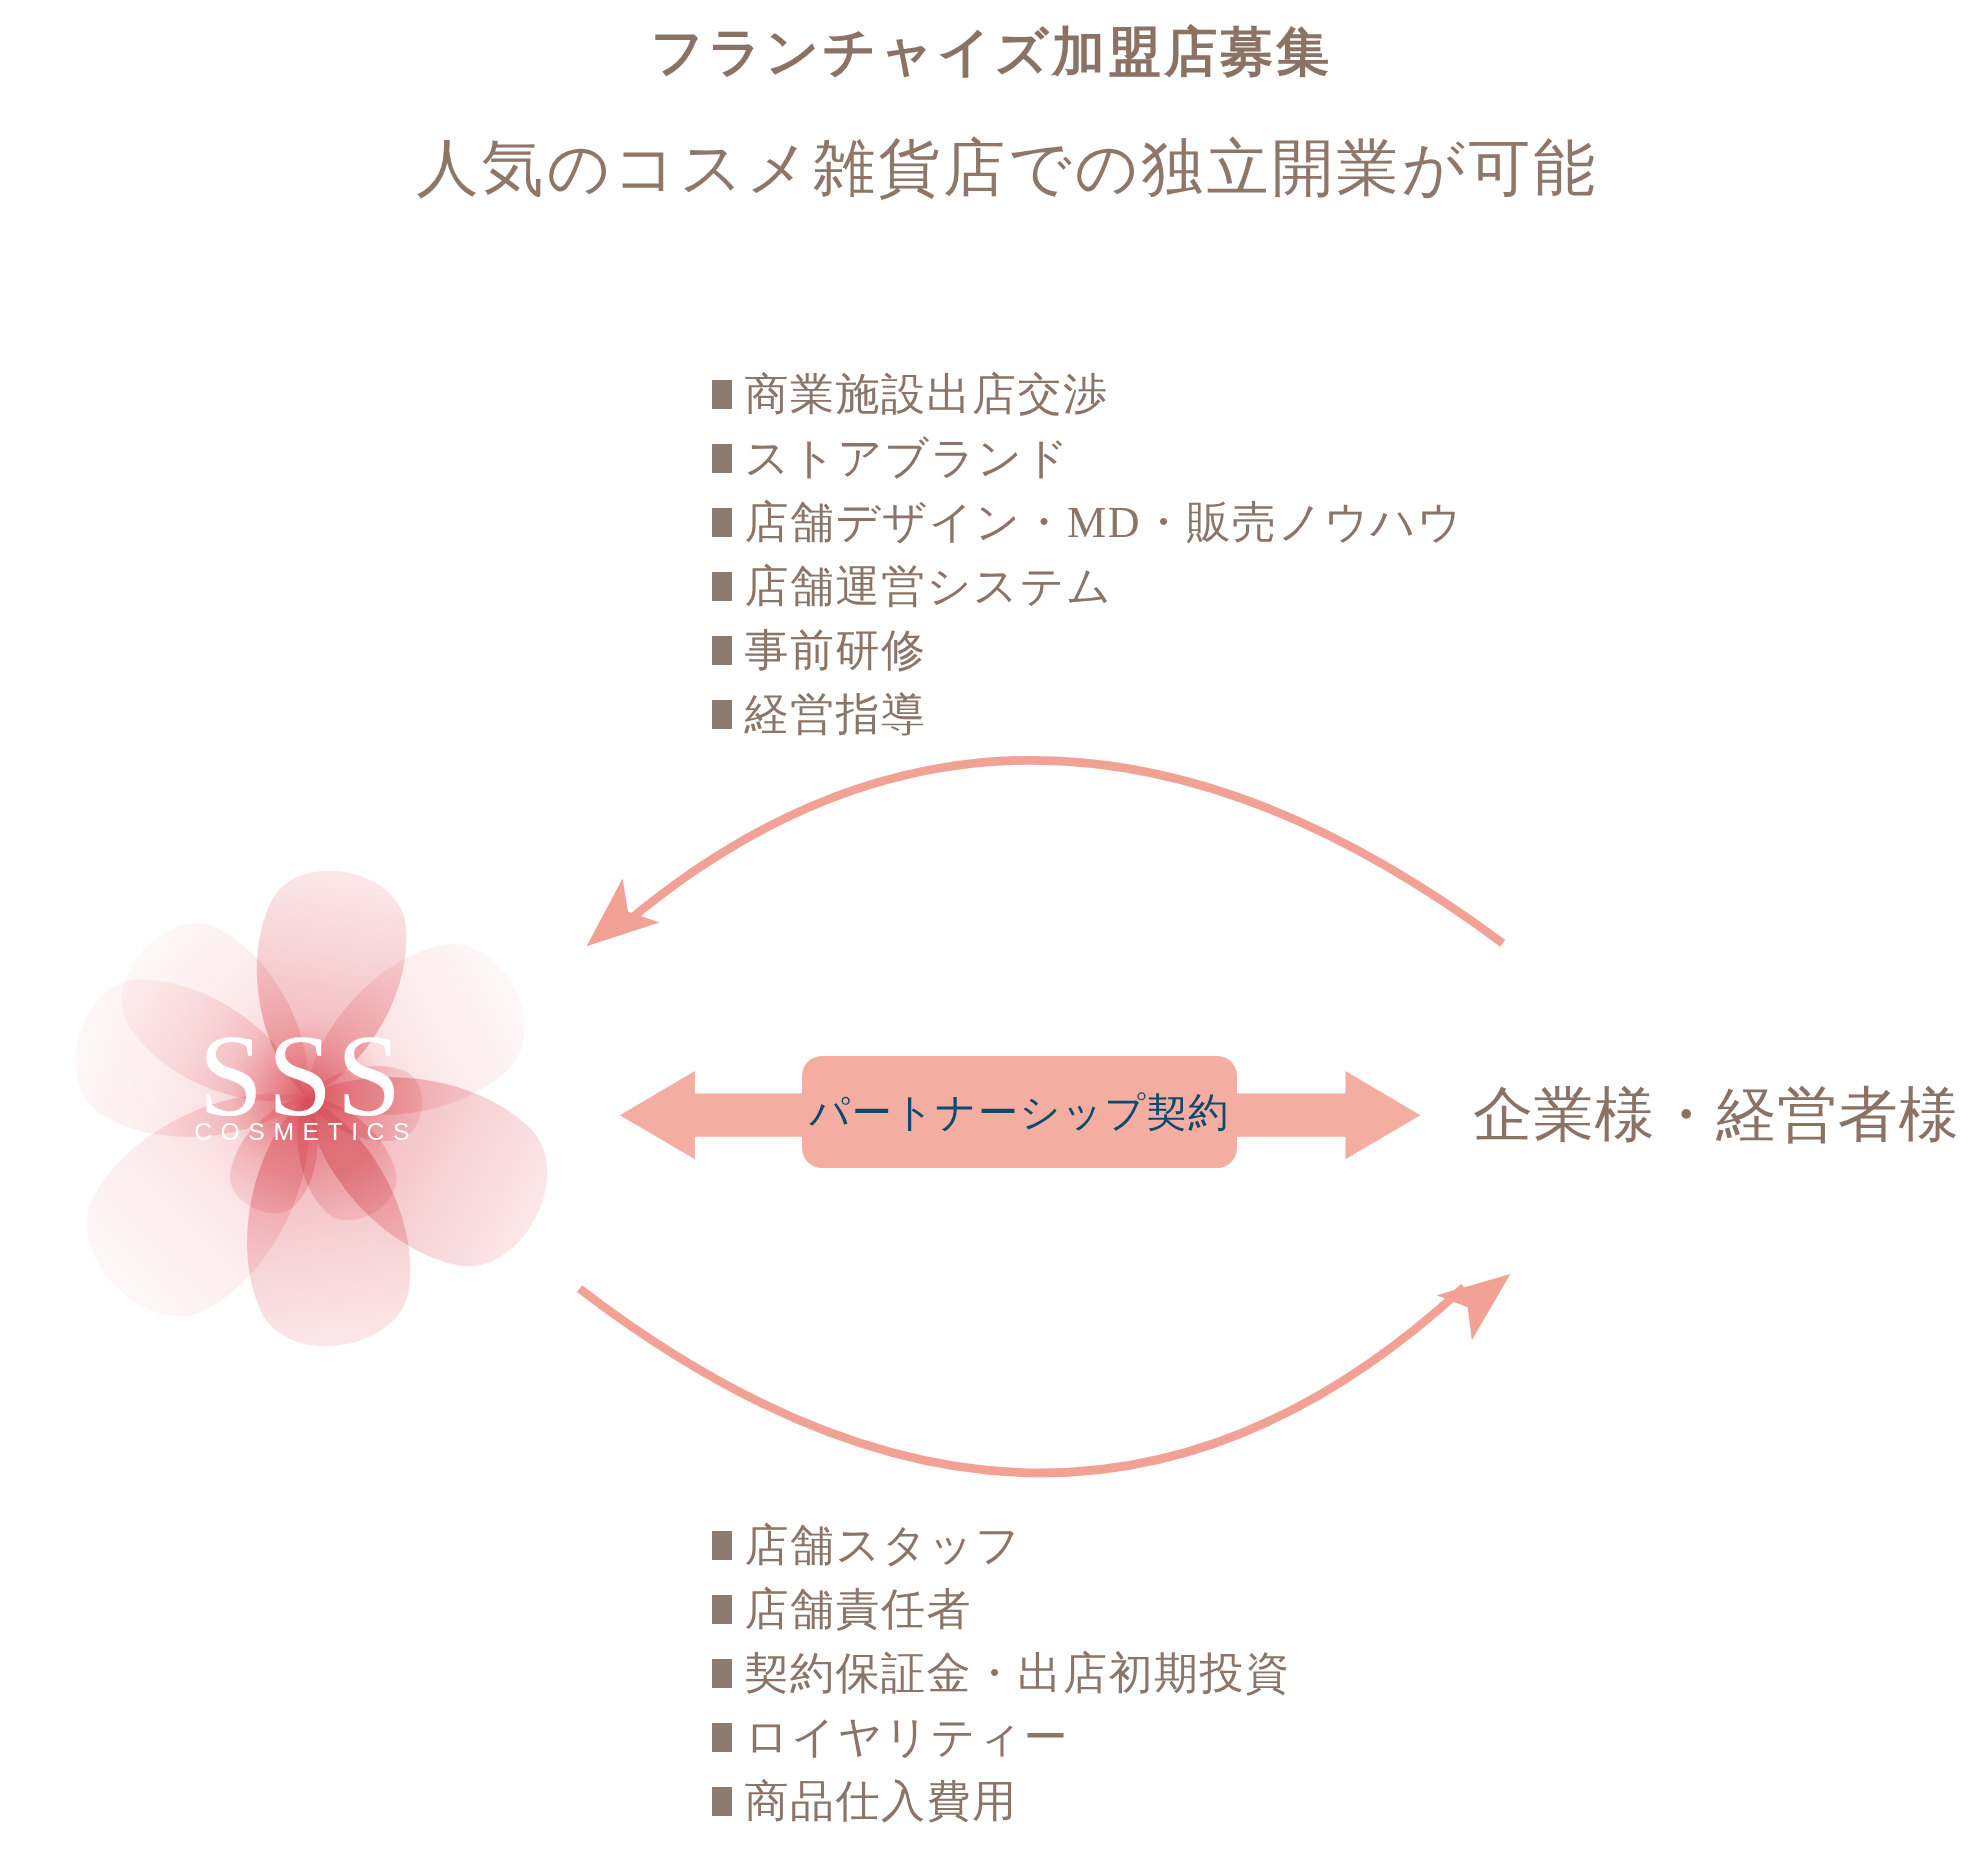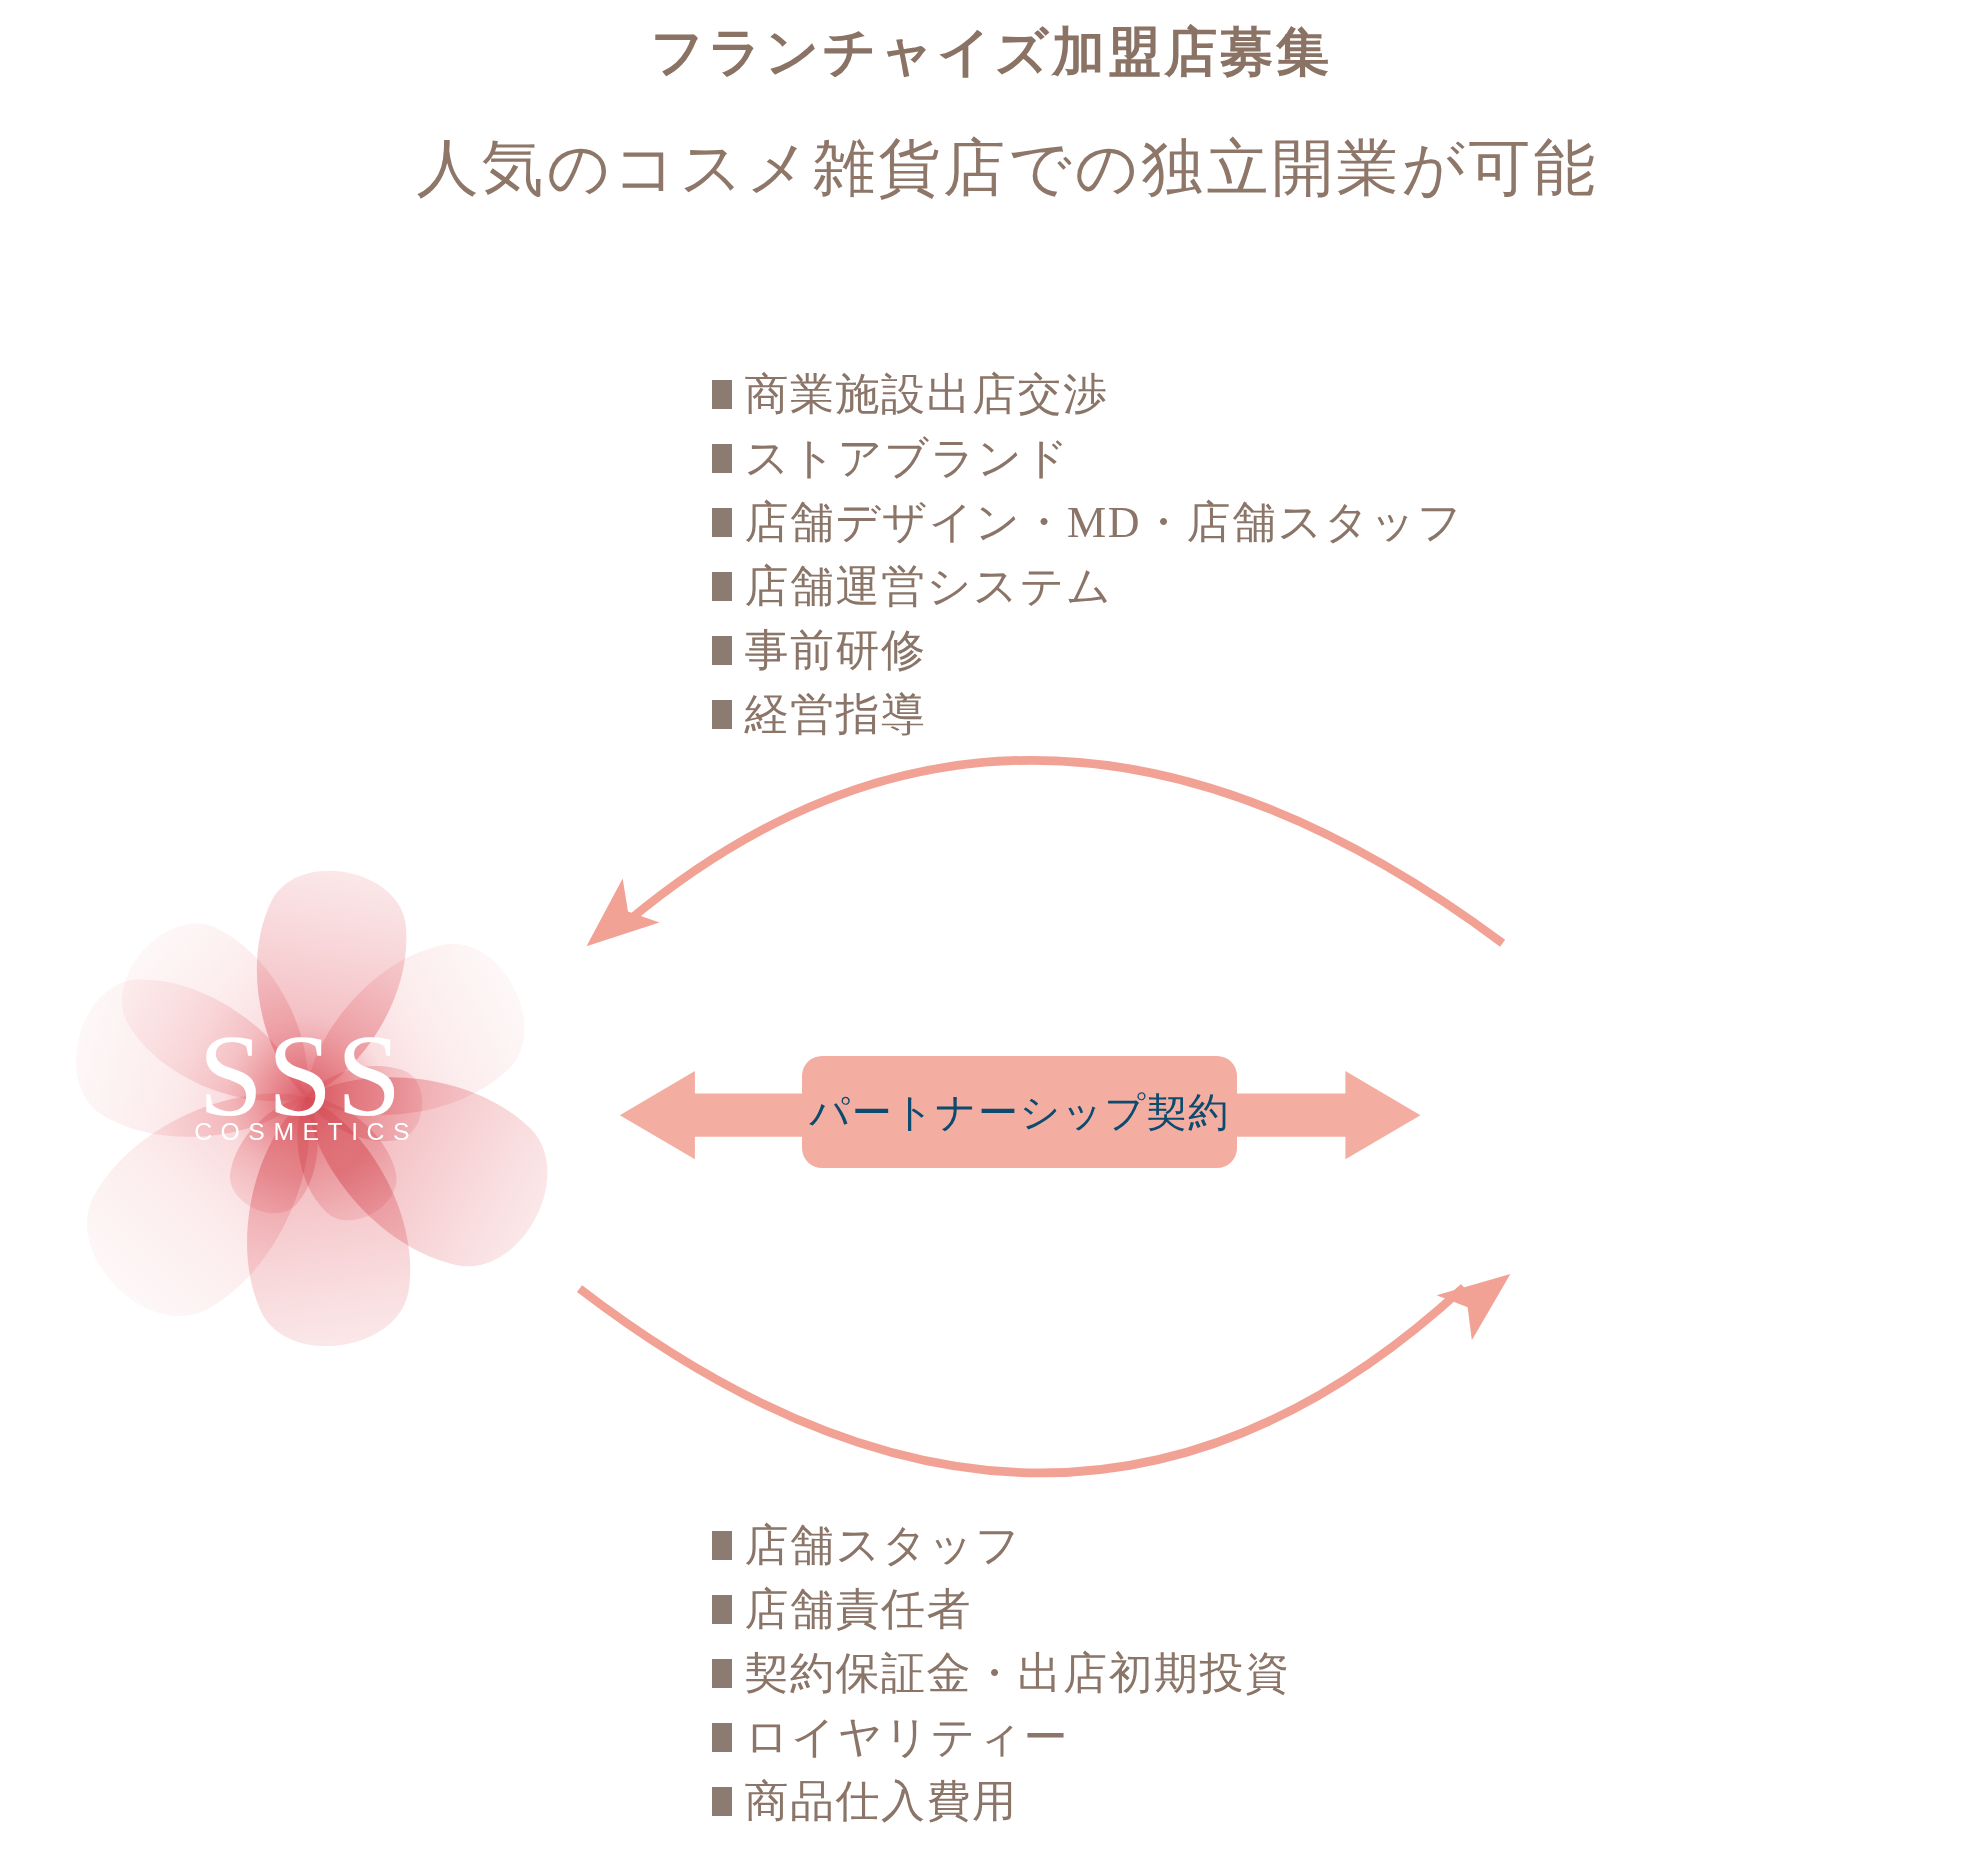--- a/index.html
+++ b/index.html
@@ -127,21 +127,21 @@
     <li>
       <span class="sq"></span>
       <span class="li-text">商業施設出店交渉</span>
     </li>
     <li>
       <span class="sq"></span>
       <span class="li-text">ストアブランド</span>
     </li>
     <li>
       <span class="sq"></span>
-      <span class="li-text">店舗デザイン・MD・店舗スタッフ</span>
+      <span class="li-text">店舗デザイン・MD・販売ノウハウ</span>
     </li>
     <li>
       <span class="sq"></span>
       <span class="li-text">店舗運営システム</span>
     </li>
     <li>
       <span class="sq"></span>
       <span class="li-text">事前研修</span>
     </li>
     <li>
@@ -216,15 +216,16 @@
       <circle cx="0" cy="0" r="105" fill="url(#gCenter)"></circle>
     </g>
     <text class="logo-sss" x="345" y="315" text-anchor="middle">SSS</text>
     <text class="logo-cosmetics" x="350" y="348" text-anchor="middle">COSMETICS</text>
   </svg>
 
   <div class="contract-pill">
     <span>パートナーシップ契約</span>
   </div>
 
+  <div class="partner-label">企業様・経営者様</div>
 
 </div>
 
 
 </body></html>

